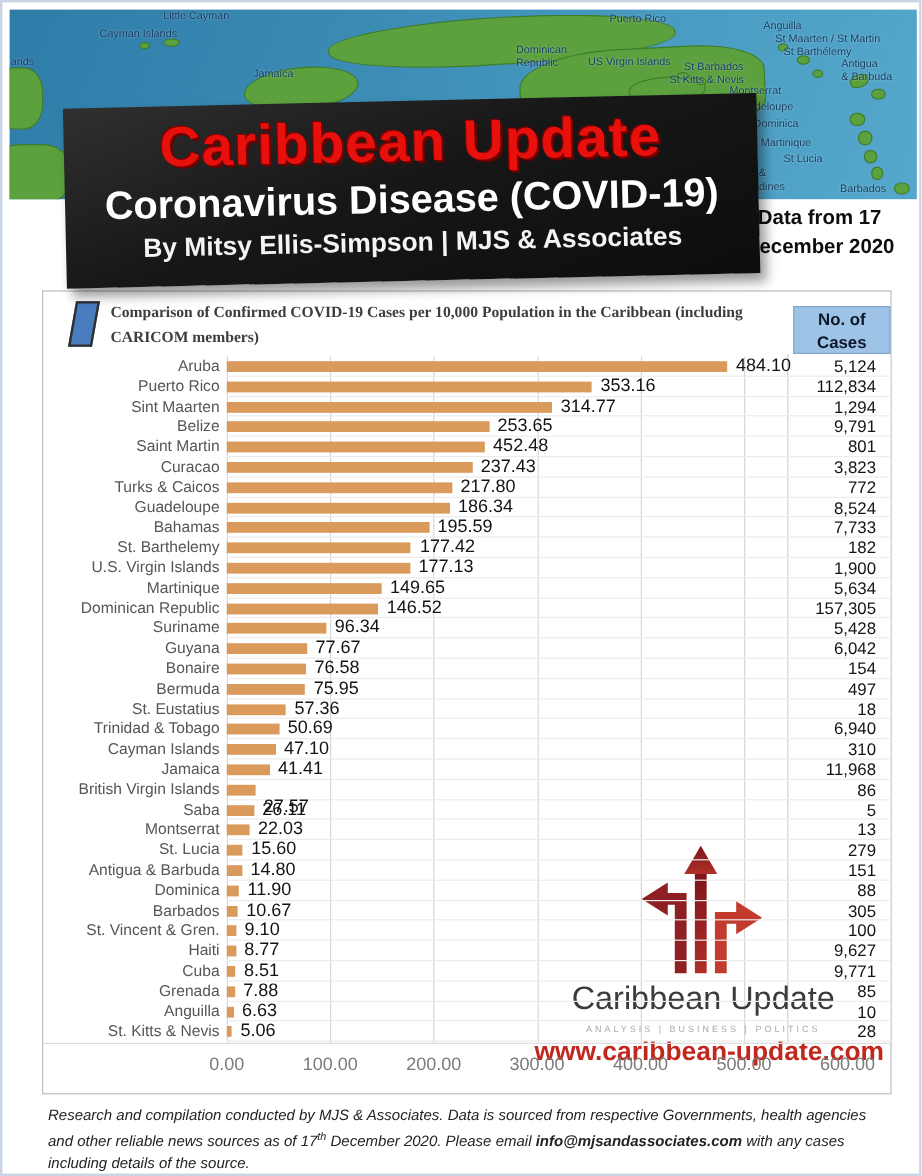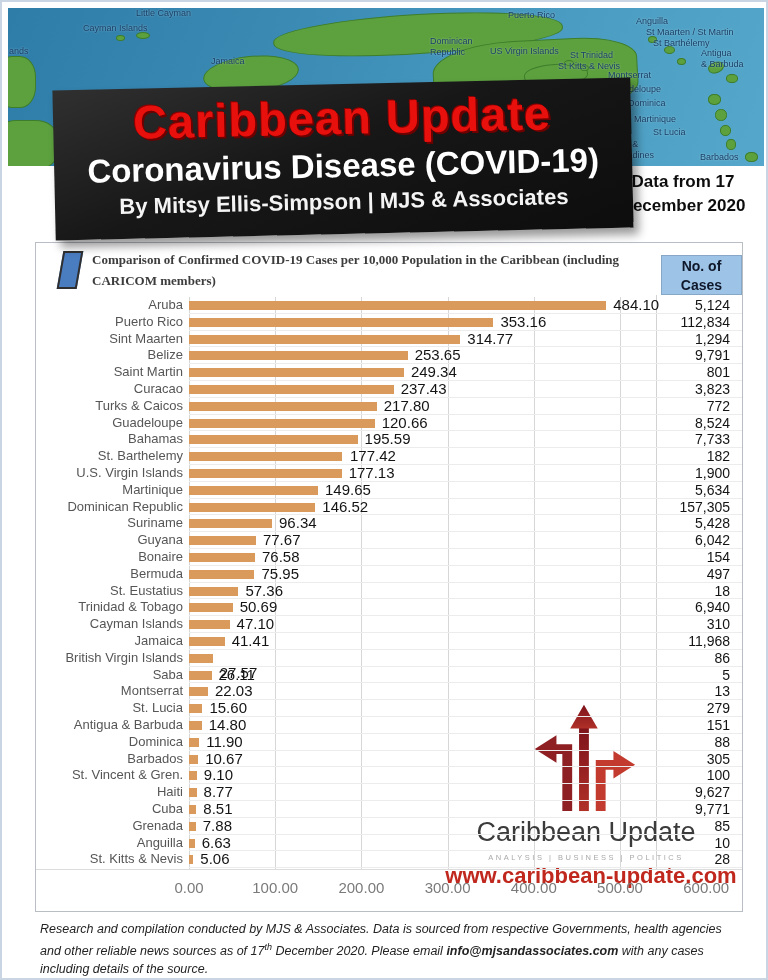--- a/index.html
+++ b/index.html
@@ -103,21 +103,21 @@
       <div class="island" style="left: 718px; top: 131px; width: 10px; height: 11px; transform: rotate(0deg); border-radius: 45%;"></div>
       <div class="island" style="left: 737px; top: 144px; width: 13px; height: 10px; transform: rotate(0deg); border-radius: 45%;"></div>
       <span class="map-label" style="left: 128px; top: 0px;">Little Cayman</span>
       <span class="map-label" style="left: 75px; top: 15px;">Cayman Islands</span>
       <span class="map-label" style="left: 203px; top: 48px;">Jamaica</span>
       <span class="map-label" style="left: 1px; top: 38px;">ands</span>
       <span class="map-label" style="left: 422px; top: 28px;">Dominican
 Republic</span>
       <span class="map-label" style="left: 500px; top: 2px;">Puerto Rico</span>
       <span class="map-label" style="left: 482px; top: 38px;">US Virgin Islands</span>
-      <span class="map-label" style="left: 562px; top: 42px;">St Trinidad</span>
+      <span class="map-label" style="left: 562px; top: 42px;">St Barbados</span>
       <span class="map-label" style="left: 550px; top: 53px;">St Kitts &amp; Nevis</span>
       <span class="map-label" style="left: 628px; top: 8px;">Anguilla</span>
       <span class="map-label" style="left: 638px; top: 19px;">St Maarten / St Martin</span>
       <span class="map-label" style="left: 645px; top: 30px;">St Barthélemy</span>
       <span class="map-label" style="left: 693px; top: 40px;">Antigua
 &amp; Barbuda</span>
       <span class="map-label" style="left: 600px; top: 62px;">Montserrat</span>
       <span class="map-label" style="left: 604px; top: 76px;">Guadeloupe</span>
       <span class="map-label" style="left: 620px; top: 90px;">Dominica</span>
       <span class="map-label" style="left: 626px; top: 106px;">Martinique</span>
@@ -200,42 +200,42 @@
           <div class="row-sep"></div>
           <div class="country">Belize</div>
           <div class="bar" style="width: 218.646px; background: rgb(217, 154, 92);"></div>
           <div class="val" style="left: 378.646px;">253.65</div>
           <div class="cases">9,791</div>
         </div>
         <div class="row">
           <div class="row-sep"></div>
           <div class="country">Saint Martin</div>
           <div class="bar" style="width: 214.931px; background: rgb(217, 154, 92);"></div>
-          <div class="val" style="left: 374.931px;">249.34</div>
+          <div class="val" style="left: 374.931px;">452.48</div>
           <div class="cases">801</div>
         </div>
         <div class="row">
           <div class="row-sep"></div>
           <div class="country">Curacao</div>
           <div class="bar" style="width: 204.665px; background: rgb(217, 154, 92);"></div>
           <div class="val" style="left: 364.665px;">237.43</div>
           <div class="cases">3,823</div>
         </div>
         <div class="row">
           <div class="row-sep"></div>
           <div class="country">Turks &amp; Caicos</div>
           <div class="bar" style="width: 187.744px; background: rgb(217, 154, 92);"></div>
           <div class="val" style="left: 347.744px;">217.80</div>
           <div class="cases">772</div>
         </div>
         <div class="row">
           <div class="row-sep"></div>
           <div class="country">Guadeloupe</div>
           <div class="bar" style="width: 185.692px; background: rgb(217, 154, 92);"></div>
-          <div class="val" style="left: 345.692px;">120.66</div>
+          <div class="val" style="left: 345.692px;">186.34</div>
           <div class="cases">8,524</div>
         </div>
         <div class="row">
           <div class="row-sep"></div>
           <div class="country">Bahamas</div>
           <div class="bar" style="width: 168.599px; background: rgb(217, 154, 92);"></div>
           <div class="val" style="left: 328.599px;">195.59</div>
           <div class="cases">7,733</div>
         </div>
         <div class="row">

